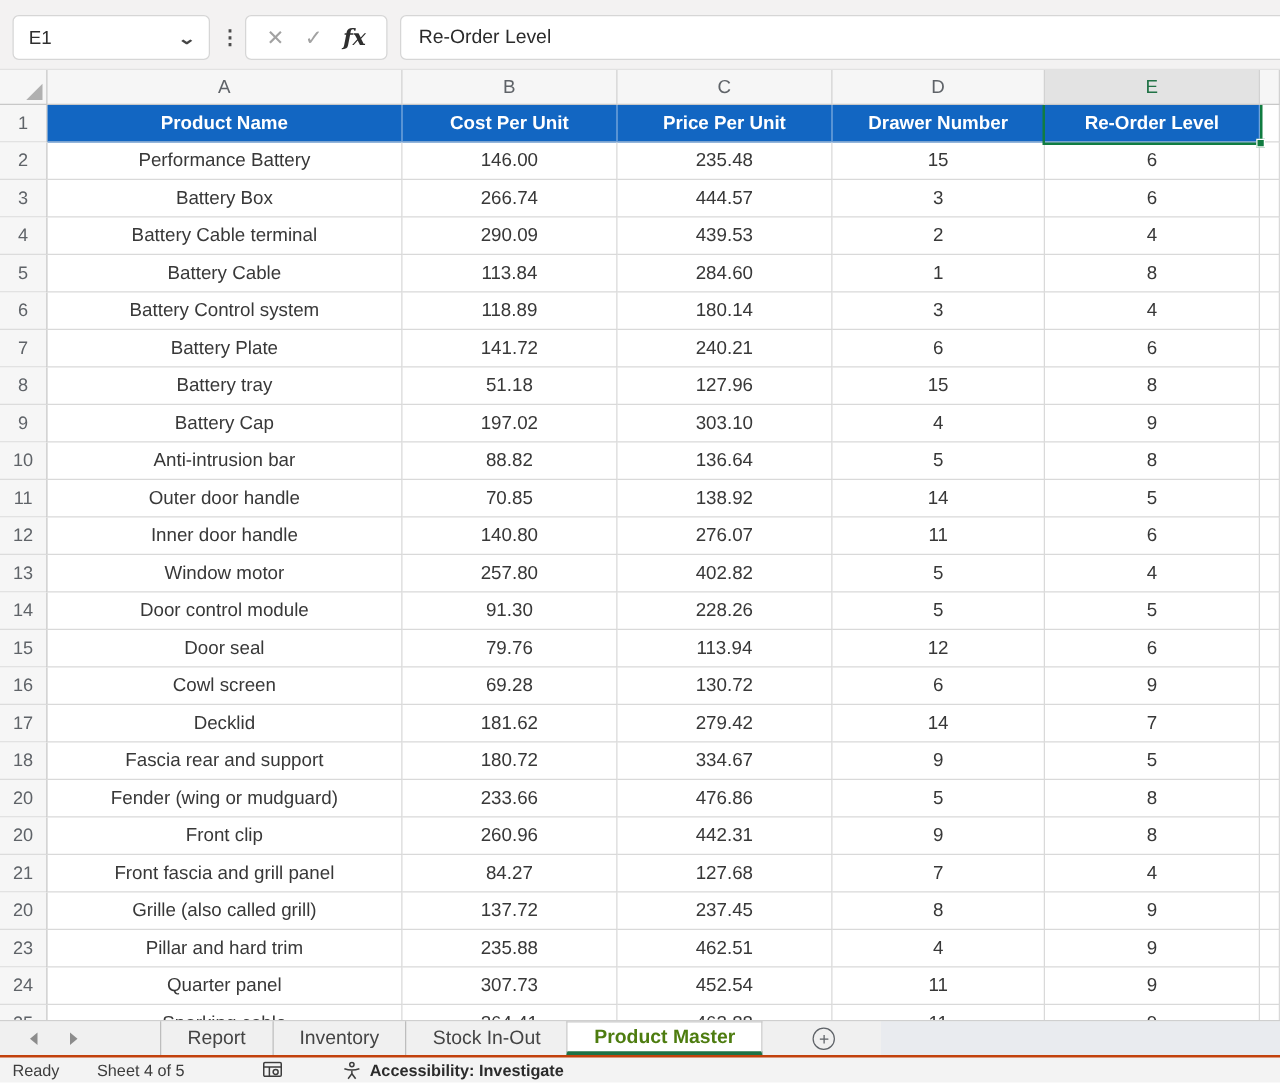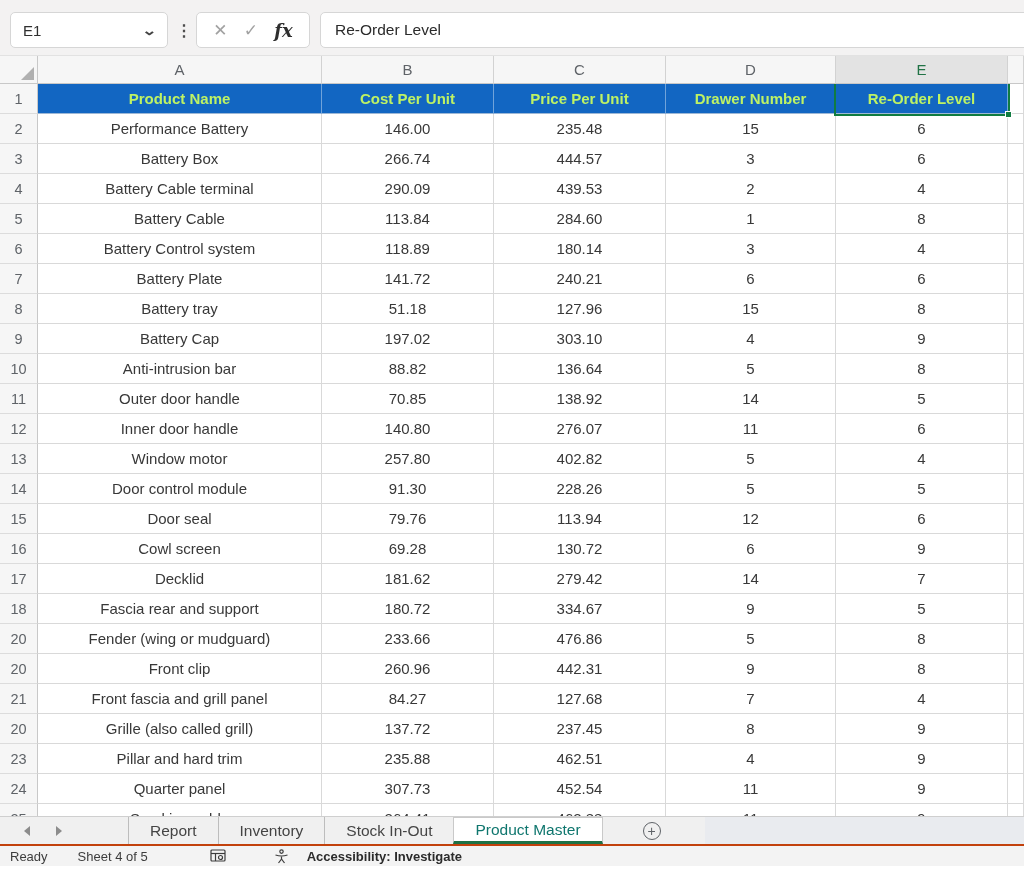--- a/index.html
+++ b/index.html
@@ -43,21 +43,21 @@
 
   .grid-rows { position:relative; height:732px; overflow:hidden; background:#fff; }
   .row { display:grid; grid-template-columns:38px 284px 172px 172px 170px 172px 16px;
     height:30px; }
   .rownum { background:#F6F6F6; border-right:1px solid #C8C8C8;
     border-bottom:1px solid #DCDCDC; color:#5f6368; font-size:14.5px;
     display:flex; align-items:center; justify-content:center; }
   .cell { border-right:1px solid #D9D9D9; border-bottom:1px solid #D9D9D9;
     display:flex; align-items:center; justify-content:center;
     font-size:15px; color:#383838; white-space:nowrap; overflow:hidden; }
-  .header-row .cell { background:#1266C2; color:#bef264; font-weight:bold;
+  .header-row .cell { background:#1266C2; color:#ffffff; font-weight:bold;
     border-right:1px solid rgba(255,255,255,0.4); border-bottom:1px solid #9DB8D6; }
   .header-row .cell.f-sliver { background:#fff; border-right:1px solid #D9D9D9;
     border-bottom:1px solid #D9D9D9; }
 
   .selection-box { position:absolute; left:834px; top:-2px; width:176px; height:34px;
     border:2px solid #107C41; pointer-events:none; z-index:5; }
   .fill-handle { position:absolute; right:-4px; bottom:-4px; width:7px; height:7px;
     background:#107C41; border:1px solid #fff; }
 
   
@@ -67,35 +67,35 @@
   .tab-nav { width:86px; display:flex; align-items:center; justify-content:center; gap:26px; }
   .arr { width:0; height:0; }
   .arr.left  { border-top:5px solid transparent; border-bottom:5px solid transparent;
     border-right:6px solid #8C8C8C; }
   .arr.right { border-top:5px solid transparent; border-bottom:5px solid transparent;
     border-left:6px solid #8C8C8C; }
   .tabs { display:flex; align-items:stretch; margin-left:30px;padding-left:12px; }
   .tab { padding:0 21px; display:flex; align-items:center; font-size:15.5px;
     color:#444; border-left:1px solid #BDBDBD; }
   .tab:last-child { border-right:1px solid #BDBDBD; }
-  .tab.active { background:#fff; color:#0f766e; font-weight:normal;
+  .tab.active { background:#fff; color:#4d7c0f; font-weight:bold;
     border:1px solid #C9C9C9; border-bottom:3px solid #1E7145; }
   .add-sheet { align-self:center; margin-left:40px; width:18px; height:18px;
     border:1.4px solid #5f6368; border-radius:50%; color:#5f6368;
     display:flex; align-items:center; justify-content:center;
     font-size:14px; line-height:1; }
 
   
   .status-bar { height:22px; background:#F3F3F3; border-top:2px solid #c2410c;
     display:flex; align-items:center; padding-left:10px;
     font-size:13px; color:#3d3d3d; }
   .status-ready { margin-right:30px; }
   .status-sheet { margin-right:62px; }
   .stat-icon { margin-right:48px; display:flex; align-items:center; }
-  .acc-group { display:flex; align-items:center; gap:18px; }
+  .acc-group { display:flex; align-items:center; gap:7px; }
   .acc-label { font-weight:bold; color:#2b2b2b; }
 </style>
 </head>
 <body>
 
 <div class="app">
 
   <div class="formula-strip">
     <div class="name-box">
       <span>E1</span>

